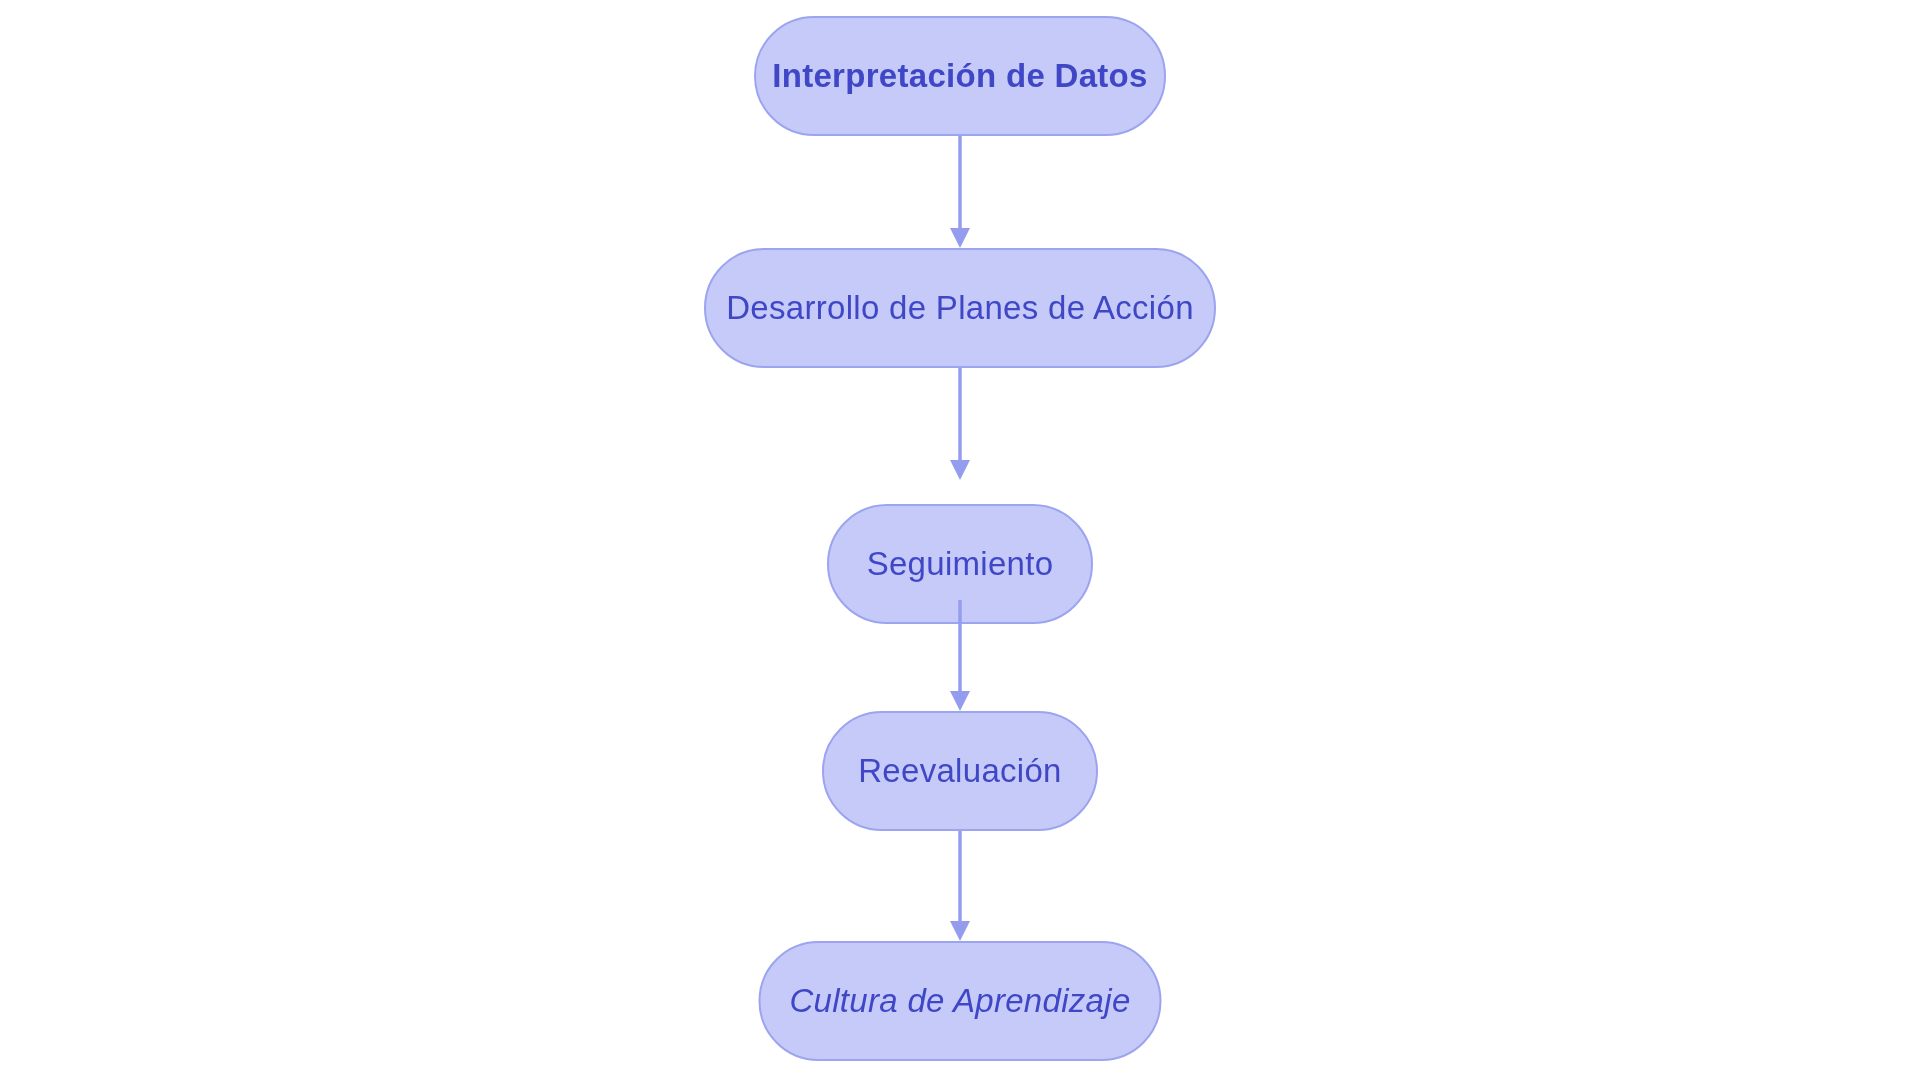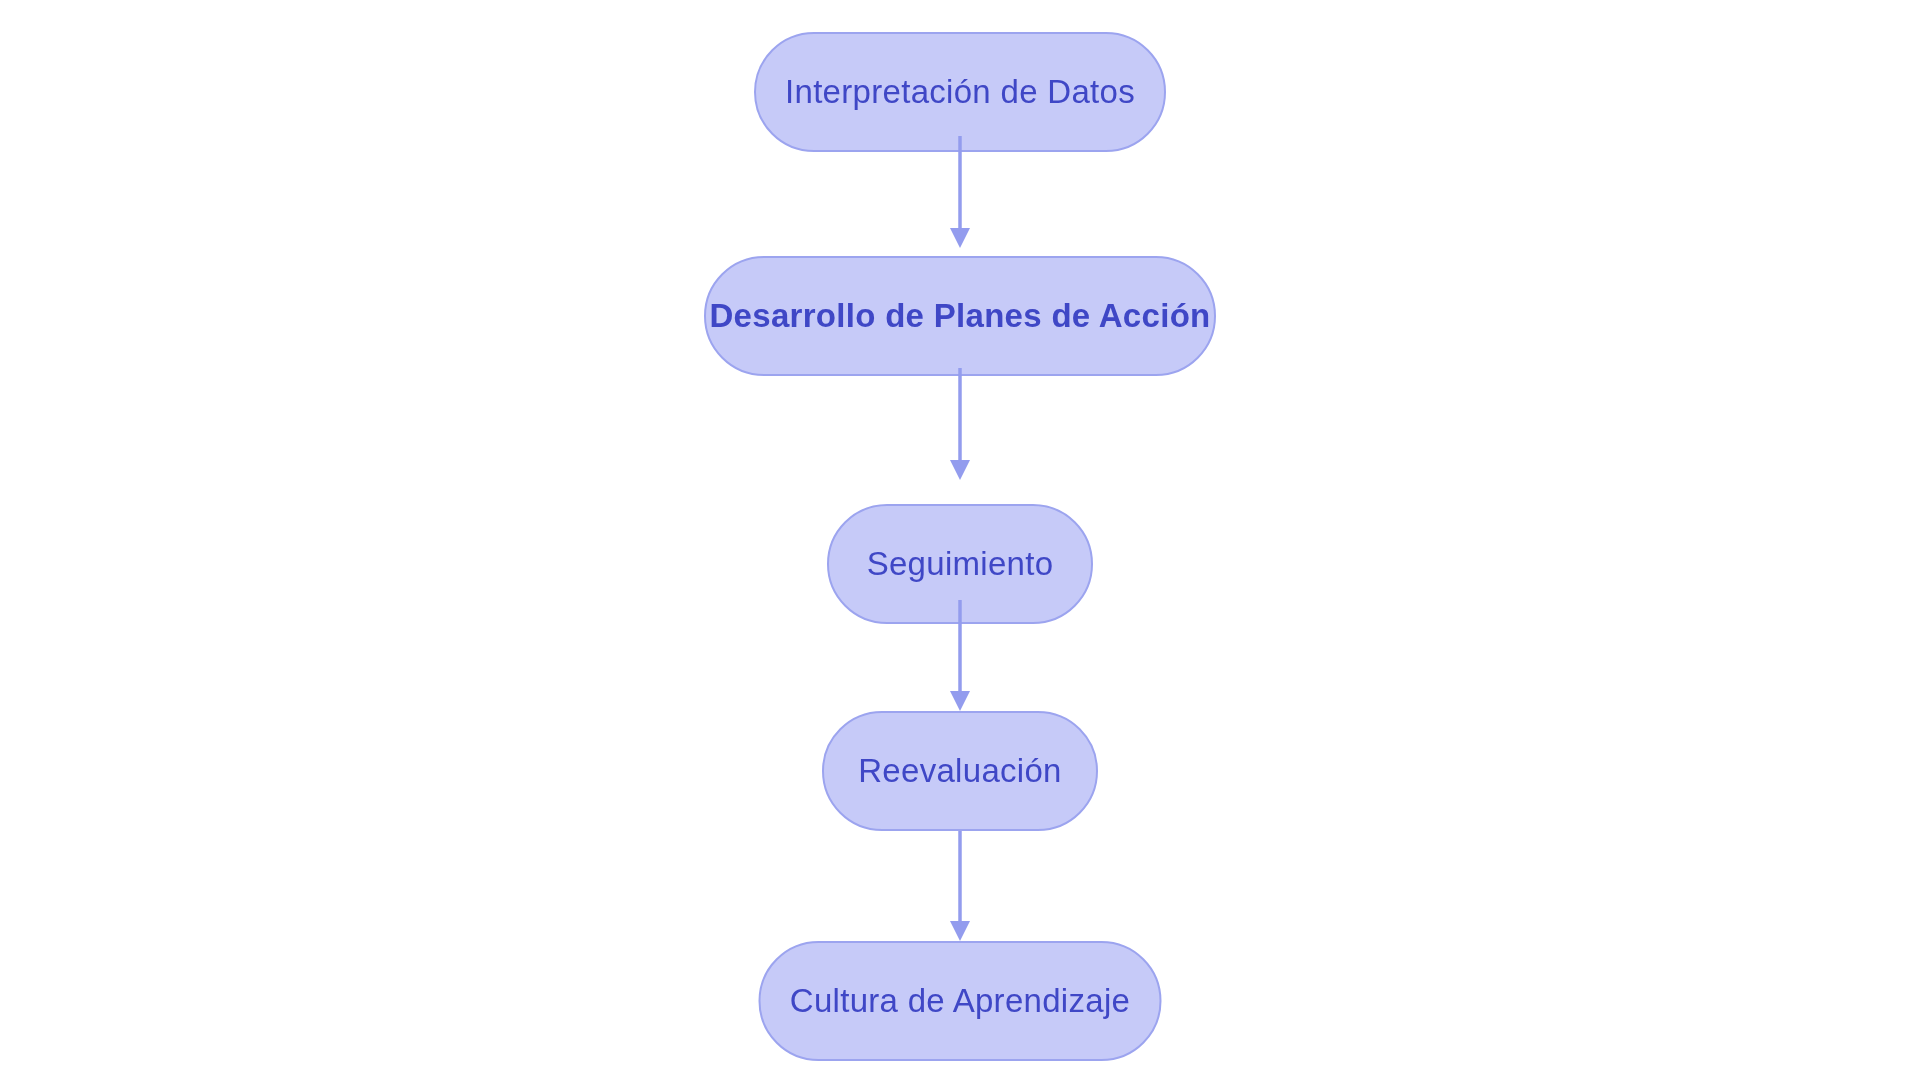--- a/index.html
+++ b/index.html
@@ -24,22 +24,22 @@
     border: 2px solid #9ca4ef;
     background: #c6caf8;
     color: #3f47c6;
     display: flex;
     align-items: center;
     justify-content: center;
     font-size: 33px;
     letter-spacing: 0.3px;
     white-space: nowrap;
   }
-  .node-1 { top: 32px;  width: 412px; }
-  .node-2 { top: 256px; width: 512px; font-weight: bold; }
+  .node-1 { top: 16px;  width: 412px; font-weight: bold; }
+  .node-2 { top: 248px; width: 512px; }
   .node-3 { top: 504px; width: 266px; }
   .node-4 { top: 711px; width: 276px; align-items: center; }
   .node-5 { top: 941px; width: 403px; }
 
   .arrow {
     position: absolute;
     left: 50%;
     transform: translateX(-50%);
     width: 24px;
   }
@@ -91,17 +91,17 @@
     <span>Reevaluación</span>
   </div>
 
   <div class="arrow arrow-4">
     <svg viewBox="0 0 24 110" preserveAspectRatio="none">
       <line x1="12" y1="0" x2="12" y2="92" stroke-width="3.5" stroke="#939cee"></line>
       <polygon points="2,90 22,90 12,110" fill="#939cee"></polygon>
     </svg>
   </div>
 
-  <div class="node node-5" style="background: rgb(198, 202, 248); border-color: rgb(156, 164, 239); color: rgb(63, 71, 198);">
+  <div class="node node-5" style="background: rgb(198, 202, 248); border-color: rgb(156, 164, 239); color: rgb(63, 71, 198); font-style: italic;">
     <span>Cultura de Aprendizaje</span>
   </div>
 
 </div>
 
 </body></html>

